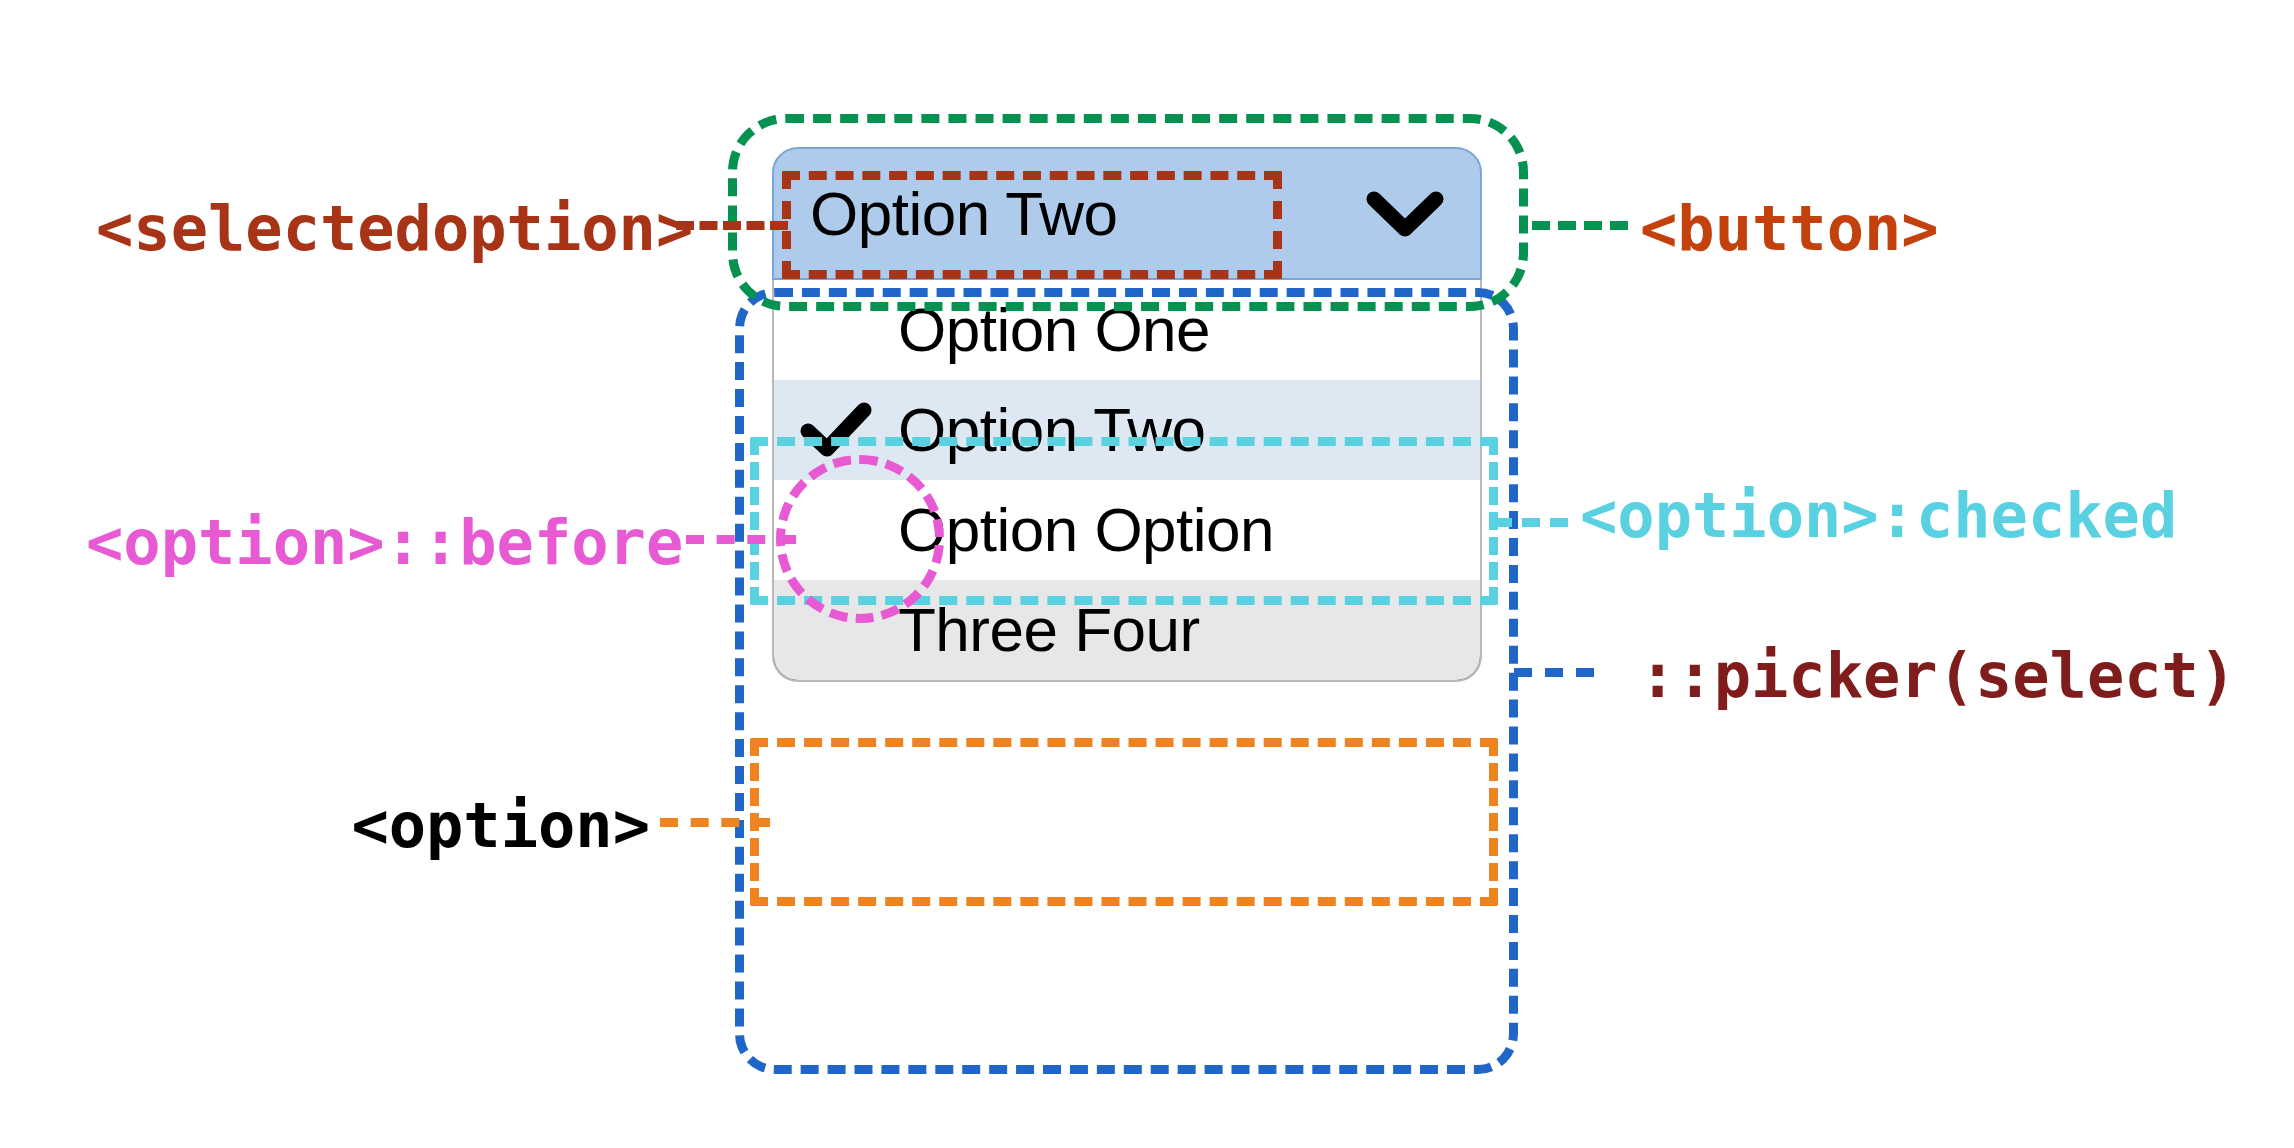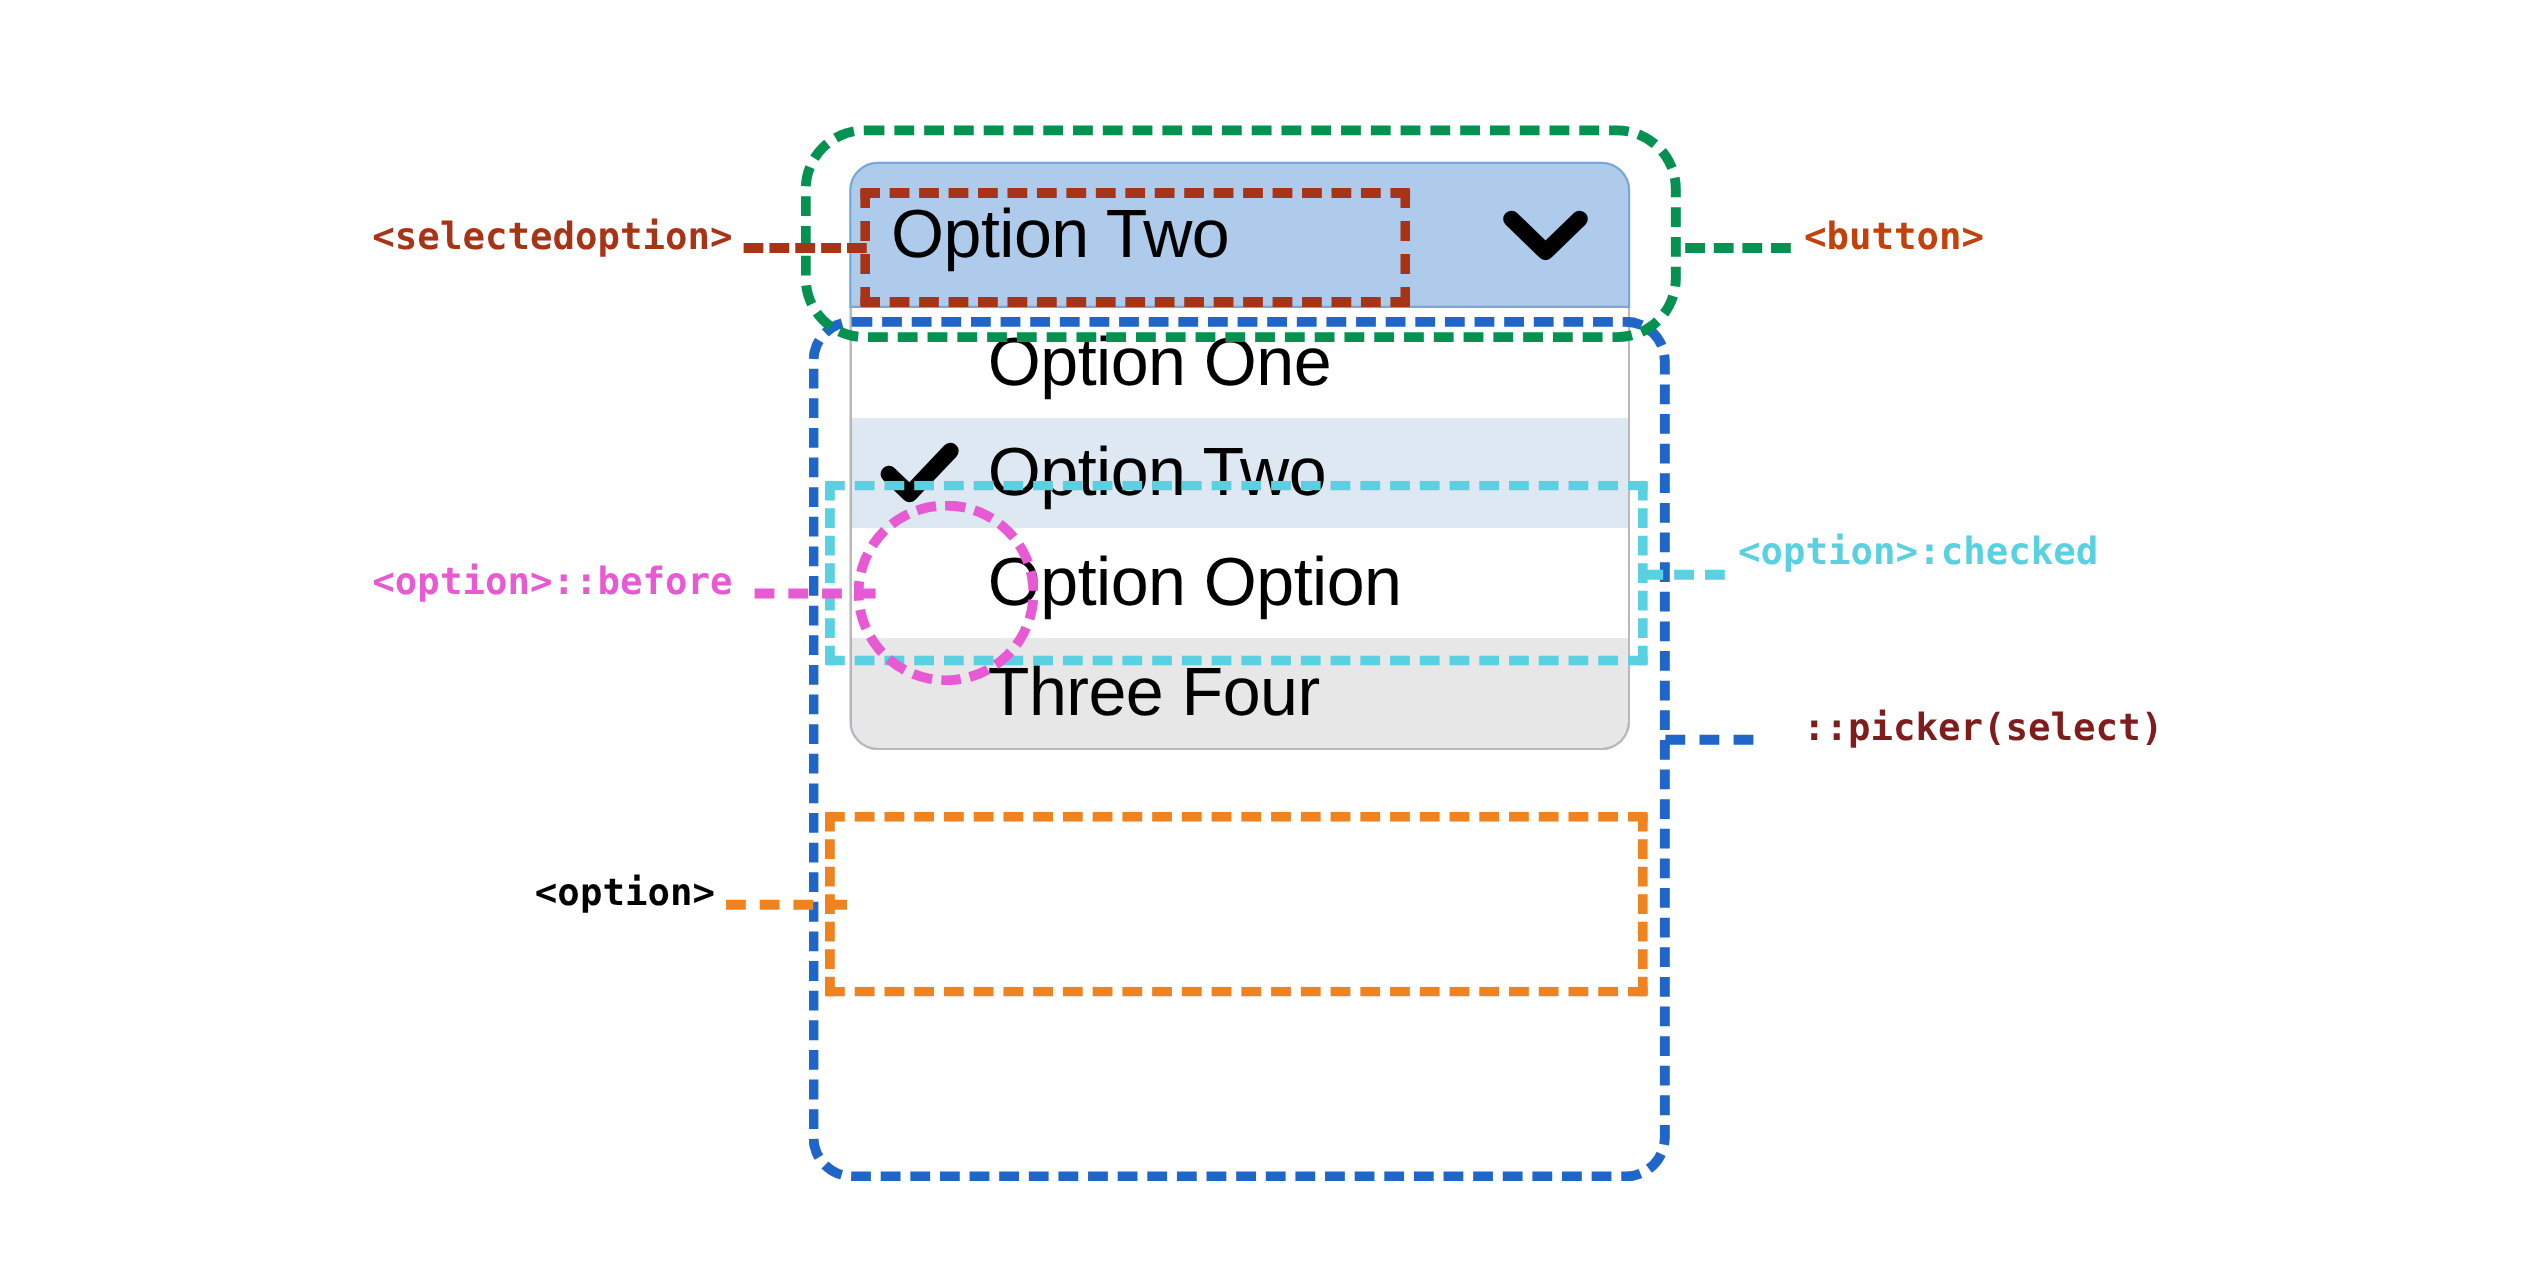--- a/index.html
+++ b/index.html
@@ -54,21 +54,21 @@
     align-items: center;
     justify-content: center;
   }
 
   #picker-panel {
     position: absolute;
     left: 0;
     top: 133px;
     width: 710px;
     box-sizing: border-box;
-    background: #8b5cf6;
+    background: #0f172a;
     border: 2px solid #b9b9b9;
     border-top: none;
     border-radius: 0 0 26px 26px;
     overflow: hidden;
   }
   .option-row {
     position: relative;
     height: 100px;
     display: flex;
     align-items: center;
@@ -101,21 +101,21 @@
     position: absolute;
     box-sizing: border-box;
     border-radius: 50%;
     pointer-events: none;
   }
 
   
   .ann-label {
     position: absolute;
     font-family: "DejaVu Sans Mono", monospace;
-    font-size: 34px;
+    font-size: 62px;
     font-weight: bold;
     white-space: nowrap;
     line-height: 1;
   }
   .ann-label.right { text-align: left; }
   .ann-label.left  { text-align: right; }
 
   
   .leader {
     position: absolute;

